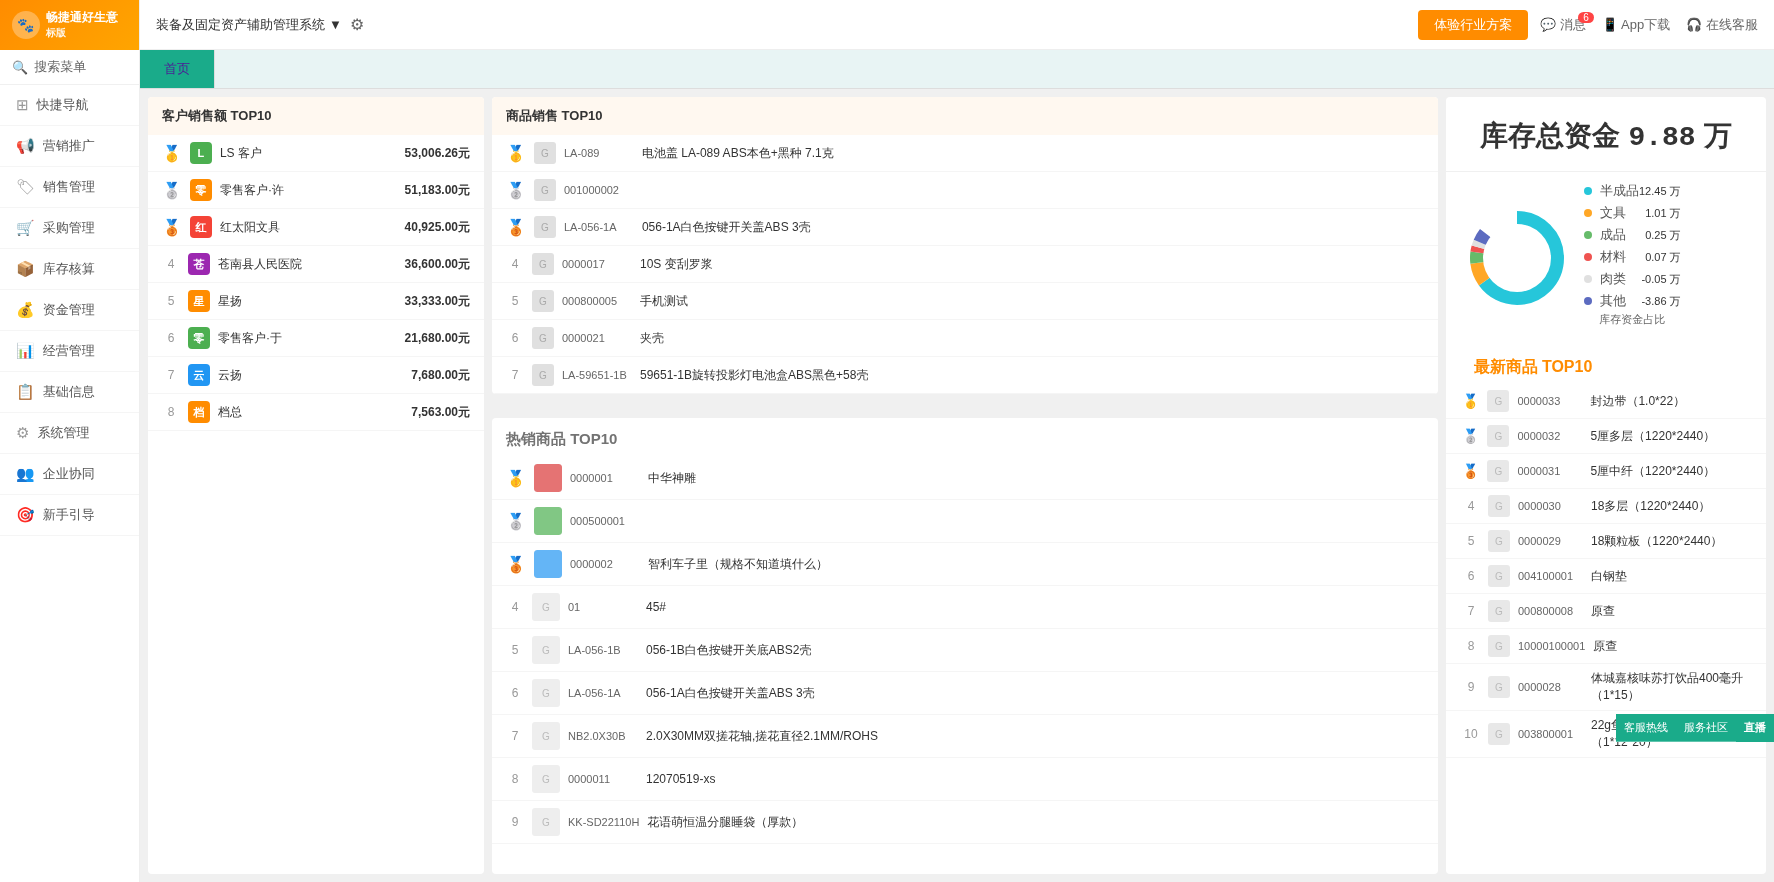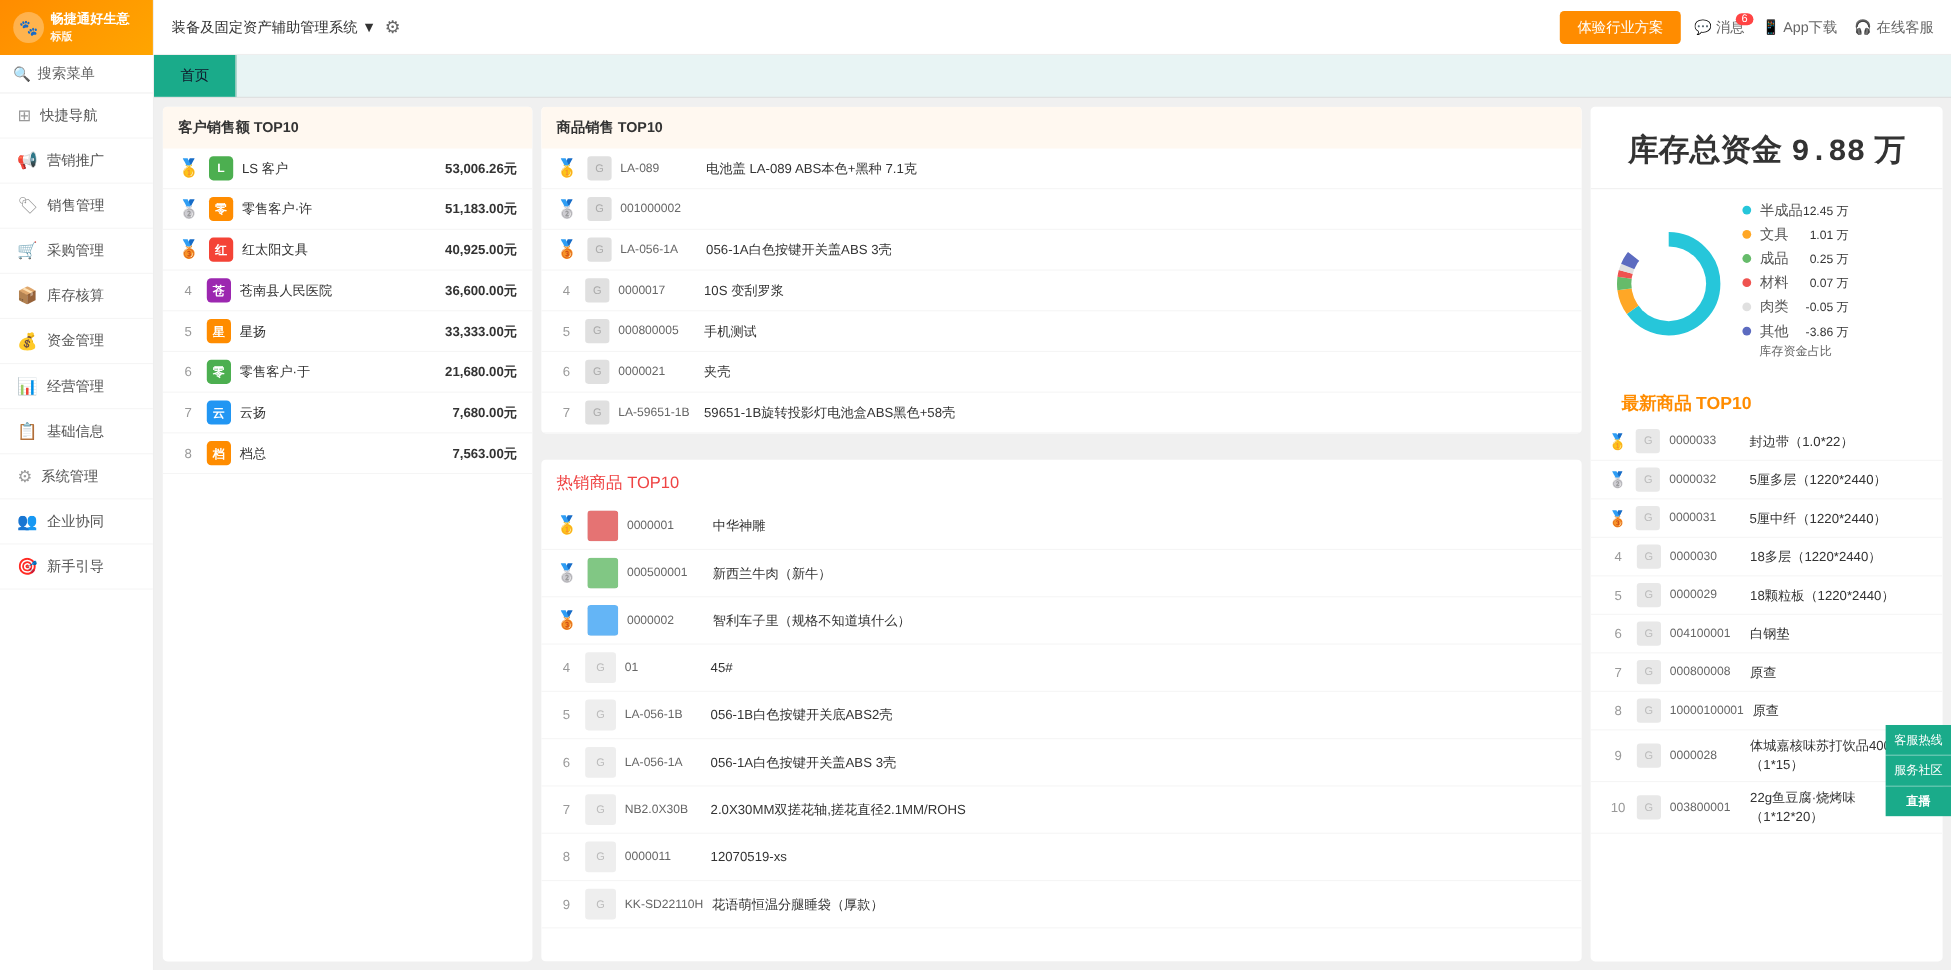--- a/index.html
+++ b/index.html
@@ -99,21 +99,21 @@
       display: flex; align-items: center;
       padding: 0 0;
       border-bottom: 1px solid #ddd;
     }
     .page-tab {
       padding: 10px 24px;
       font-size: 13px; cursor: pointer;
       border-right: 1px solid #ddd;
     }
     .page-tab.active {
-      background: #1aab8a; color: #0f172a;
+      background: #1aab8a; color: #4c1d95;
     }
     .page-tab:not(.active) { color: #555; background: #e8f4f4; }
 
     
     .content-area {
       flex: 1;
       display: flex;
       overflow: hidden;
       background: #f0f0f0;
     }
@@ -198,21 +198,21 @@
 
     
     .hot-products {
       background: #fff;
       border-radius: 4px;
       overflow: auto;
       flex: 1;
     }
     .hot-section-header {
       padding: 12px 14px 8px;
-      font-size: 15px; font-weight: normal; color: #ef4444;
+      font-size: 15px; font-weight: bold; color: #737373;
     }
     .hot-item {
       display: flex; align-items: center;
       padding: 7px 14px;
       border-bottom: 1px solid #f5f5f5;
       gap: 8px;
     }
     .hot-img {
       width: 28px; height: 28px; background: #eee;
       border-radius: 3px; flex-shrink: 0;
@@ -278,21 +278,21 @@
       border-radius: 3px; flex-shrink: 0;
       display: flex; align-items: center; justify-content: center;
       font-size: 10px; color: #bbb;
     }
     .new-prod-code { color: #666; font-size: 11px; min-width: 65px; }
     .new-prod-name { flex: 1; color: #333; font-size: 12px; }
 
     
     .float-service {
       position: fixed; right: 0; bottom: 140px;
-      display: flex; flex-direction: column;
+      display: flex; flex-direction: row;
       z-index: 999;
     }
     .float-btn {
       background: #1aab8a; color: #fff;
       padding: 6px 8px; font-size: 11px;
       text-align: center; cursor: pointer;
       border-bottom: 1px solid rgba(255,255,255,0.3);
     }
     .float-btn:last-child { border-bottom: none; font-weight: bold; }
 
@@ -520,21 +520,20 @@
               </div>
     <span class="hot-code">0000001</span>
     <span class="hot-name">中华神雕</span>
   </div>
             <div class="hot-item">
     <span class="rank-medal medal-2">🥈</span>
     <div class="hot-img">
                 <div style="width:100%;height:100%;background:#81c784;border-radius:3px;"></div>
               </div>
     <span class="hot-code">000500001</span>
-    <span class="hot-name">新西兰牛肉（新牛）</span>
   </div>
             <div class="hot-item">
     <span class="rank-medal medal-3">🥉</span>
     <div class="hot-img">
                 <div style="width:100%;height:100%;background:#64b5f6;border-radius:3px;"></div>
               </div>
     <span class="hot-code">0000002</span>
     <span class="hot-name">智利车子里（规格不知道填什么）</span>
   </div>
             <div class="hot-item">

